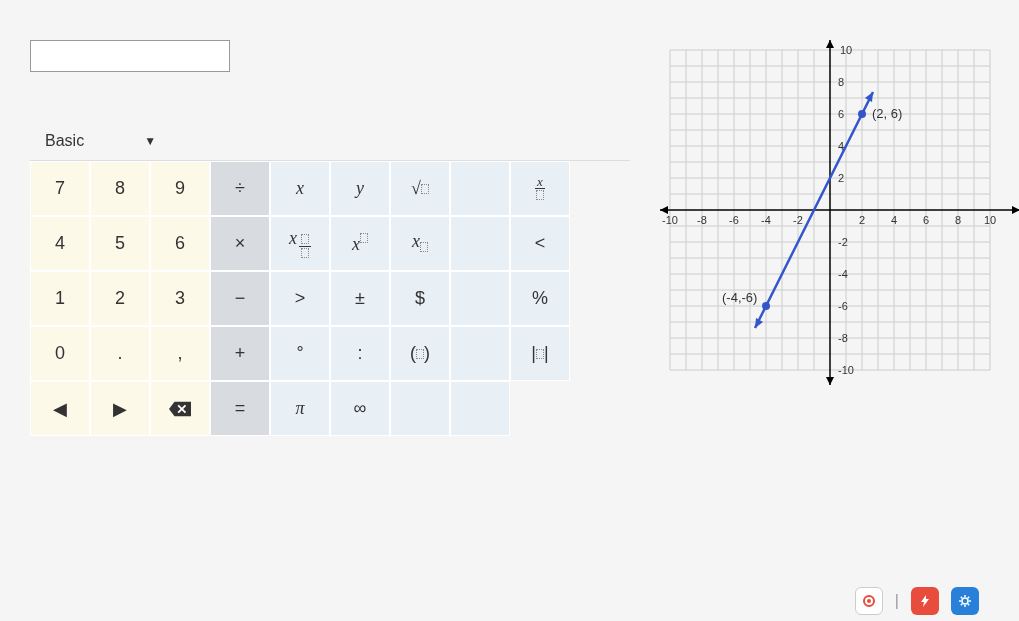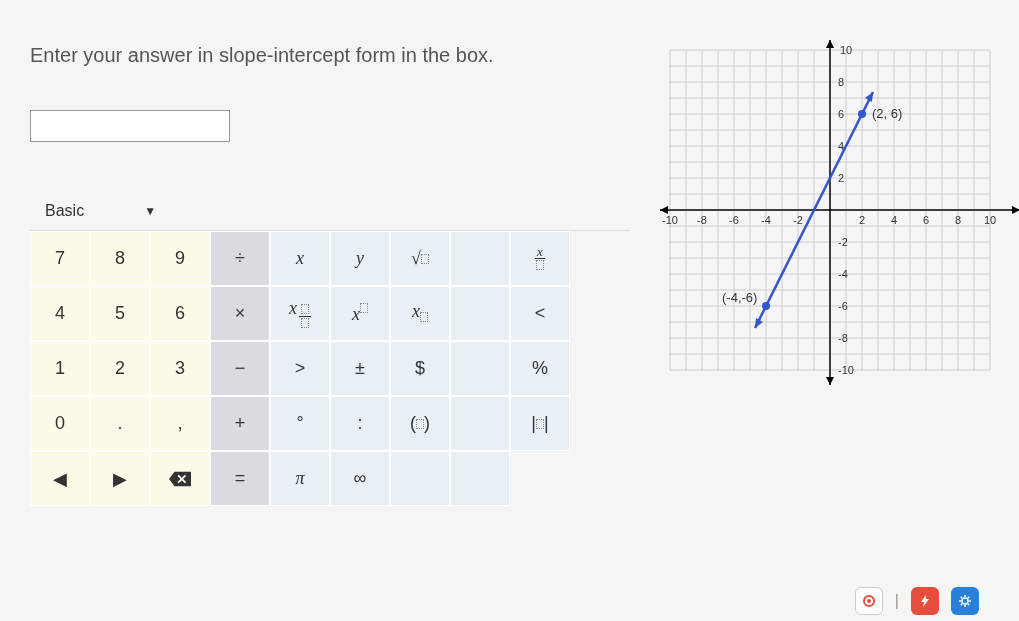--- a/index.html
+++ b/index.html
@@ -149,21 +149,20 @@
       width: 8px;
       height: 10px;
       border: 1px dotted #888;
     }
   </style>
 </head>
 <body>
 
 <div class="main-content">
   <div class="left-panel">
-    <div class="prompt-text">Enter your answer in slope-intercept form in the box.</div>
     <input class="answer-input" type="text" value="" style="">
 
     <div class="keypad-container">
       <div class="keypad-header">
         <span>Basic</span>
         <span class="dropdown-arrow">▼</span>
       </div>
       <div class="keypad">
         <div class="num-col">
           <div class="key upright">7</div>

